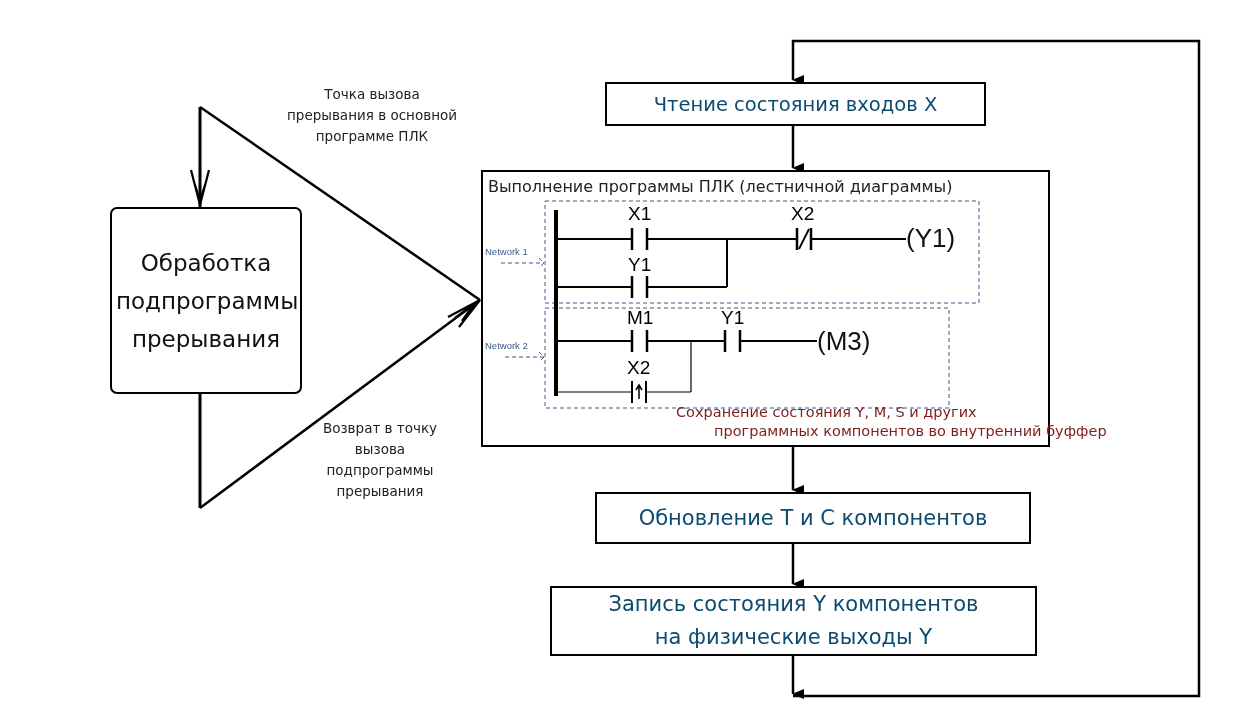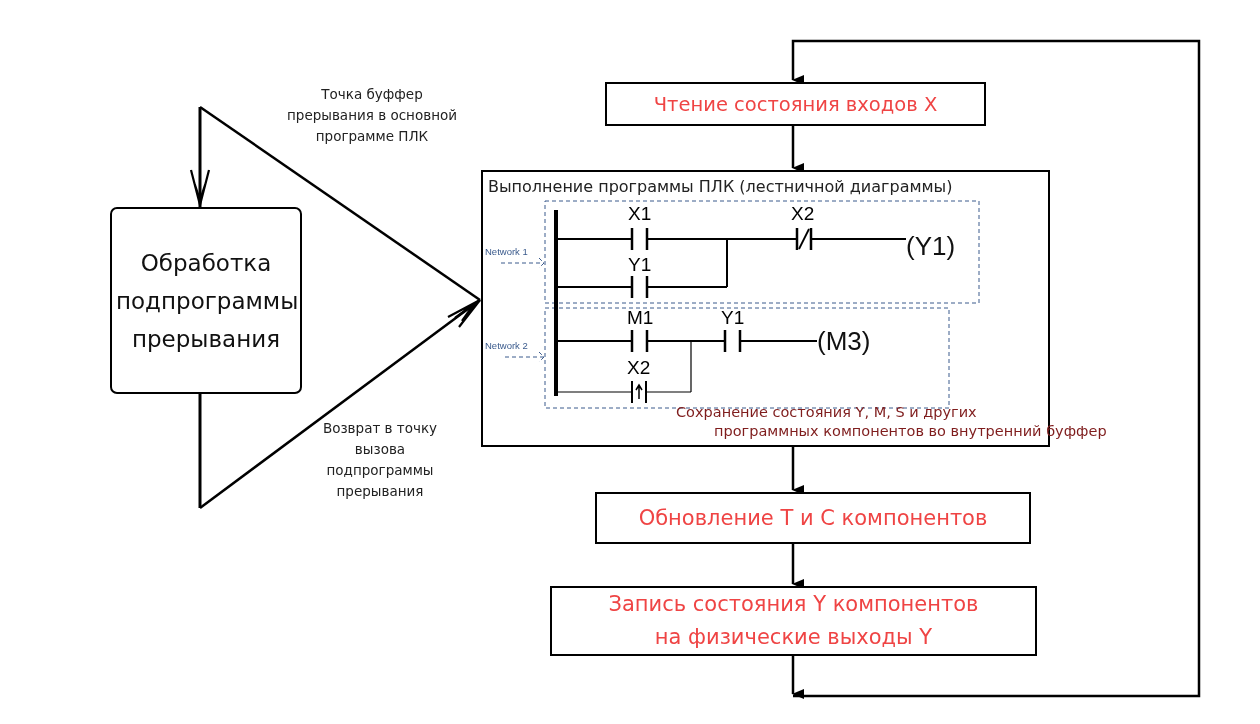--- a/index.html
+++ b/index.html
@@ -4,21 +4,21 @@
 <style>
   html, body { margin: 0; padding: 0; background: #ffffff; }
   body { width: 1260px; height: 724px; position: relative; overflow: hidden;
          font-family: "DejaVu Sans", sans-serif; color: #1a1a1a; }
   svg.wires { position: absolute; left: 0; top: 0; width: 1260px; height: 724px; }
   .abs { position: absolute; }
   .box { position: absolute; border: 2px solid #000; background: #fff; box-sizing: border-box;
          display: flex; align-items: center; justify-content: center; text-align: center; }
   .rounded { border-radius: 7px; }
   .lbl { position: absolute; text-align: center; font-size: 13.5px; line-height: 21px; color: #222; }
-  .flow-text { font-size: 19.5px; line-height: 33px; color: #ef4444; }
+  .flow-text { font-size: 19.5px; line-height: 33px; color: #0c4a6e; }
   .sub-text { font-size: 23px; line-height: 38px; color: #111; }
   .main-title { position: absolute; font-size: 16px; color: #222; white-space: nowrap; }
   .net-lbl { position: absolute; font-size: 9.5px; color: #3a5a8c; font-family: "Liberation Sans", sans-serif; white-space: nowrap; }
   .ld-lbl { position: absolute; font-family: "Liberation Sans", sans-serif; font-size: 19px; color: #000000; white-space: nowrap; }
   .coil-lbl { position: absolute; font-family: "Liberation Sans", sans-serif; font-size: 26px; color: #111; white-space: nowrap; }
   .save-note { position: absolute; font-size: 14.5px; line-height: 20px; color: #7f1d1d; white-space: nowrap; }
 </style>
 </head>
 <body>
 
@@ -46,21 +46,21 @@
     <line x1="793" y1="446" x2="793" y2="490" stroke="#000" stroke-width="2.5" marker-end="url(#arrowSolid)"></line>
     <line x1="793" y1="543" x2="793" y2="584" stroke="#000" stroke-width="2.5" marker-end="url(#arrowSolid)"></line>
     <line x1="793" y1="655" x2="793" y2="694" stroke="#000" stroke-width="2.5" marker-end="url(#arrowSolid)"></line>
   </g>
 </svg>
 
 <div class="box rounded sub-text" style="left:110px; top:207px; width:192px; height:187px;">
   <span style="display:block; width:180px;">Обработка подпрограммы прерывания</span>
 </div>
 
-<div class="lbl" style="left:282px; top:84px; width:180px;">Точка буффер прерывания в основной программе ПЛК</div>
+<div class="lbl" style="left:282px; top:84px; width:180px;">Точка вызова прерывания в основной программе ПЛК</div>
 
 <div class="lbl" style="left:320px; top:418px; width:120px;">Возврат в точку вызова подпрограммы прерывания</div>
 
 <div class="box flow-text" style="left:605px; top:82px; width:381px; height:44px;">
   <span>Чтение состояния входов X</span>
 </div>
 
 <div class="abs" style="left:481px; top:170px; width:569px; height:277px; border:2px solid #000; box-sizing:border-box; background:#fff;"></div>
 <div class="main-title" style="left:488px; top:177px;">Выполнение программы ПЛК (лестничной диаграммы)</div>
 
@@ -107,21 +107,21 @@
     <line x1="691" y1="341" x2="691" y2="392" stroke="#000" stroke-width="1.2"></line>
   </g>
 </svg>
 
 <div class="net-lbl" style="left:485px; top:246px;">Network 1</div>
 <div class="net-lbl" style="left:485px; top:340px;">Network 2</div>
 
 <div class="ld-lbl" style="left:628px; top:203px;">X1</div>
 <div class="ld-lbl" style="left:628px; top:254px;">Y1</div>
 <div class="ld-lbl" style="left:791px; top:203px;">X2</div>
-<div class="coil-lbl" style="left:906px; top:231px;text-align:center;">(Y1)</div>
+<div class="coil-lbl" style="left:906px; top:223px;text-align:center;">(Y1)</div>
 
 <div class="ld-lbl" style="left:627px; top:307px;">M1</div>
 <div class="ld-lbl" style="left:627px; top:357px;">X2</div>
 <div class="ld-lbl" style="left:721px; top:307px;">Y1</div>
 <div class="coil-lbl" style="left:817px; top:326px;">(M3)</div>
 
 <div class="save-note" style="left:676px; top:402px;">Сохранение состояния Y, M, S и других</div>
 <div class="save-note" style="left:714px; top:421px;text-align:center;">программных компонентов во внутренний буффер</div>
 
 <div class="box flow-text" style="left:595px; top:492px; width:436px; height:52px; font-size:21px;">

